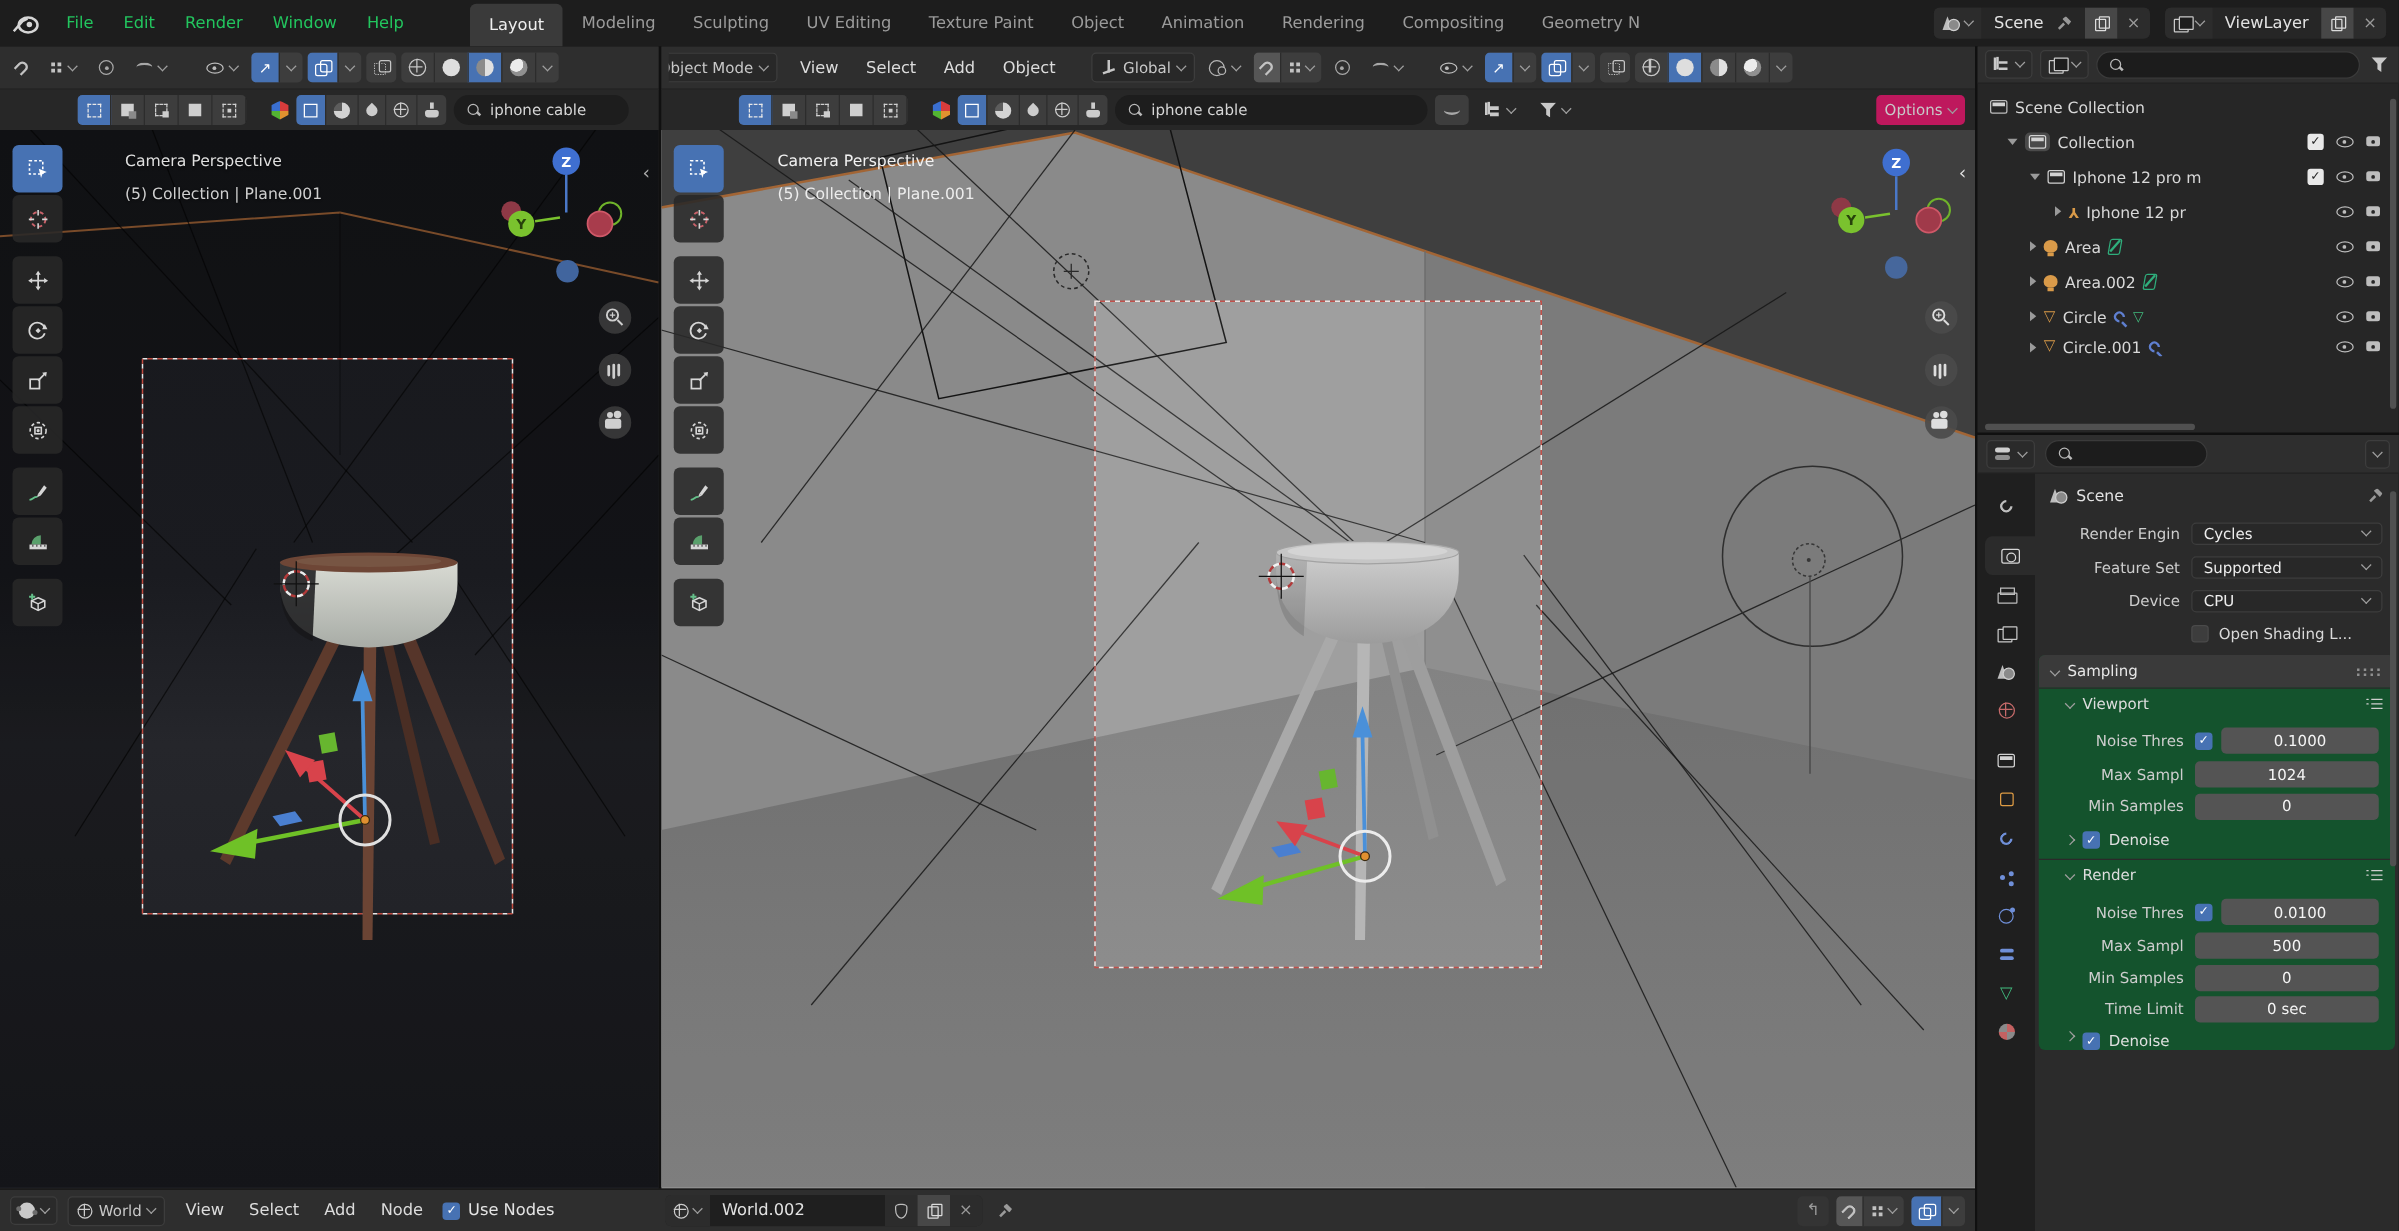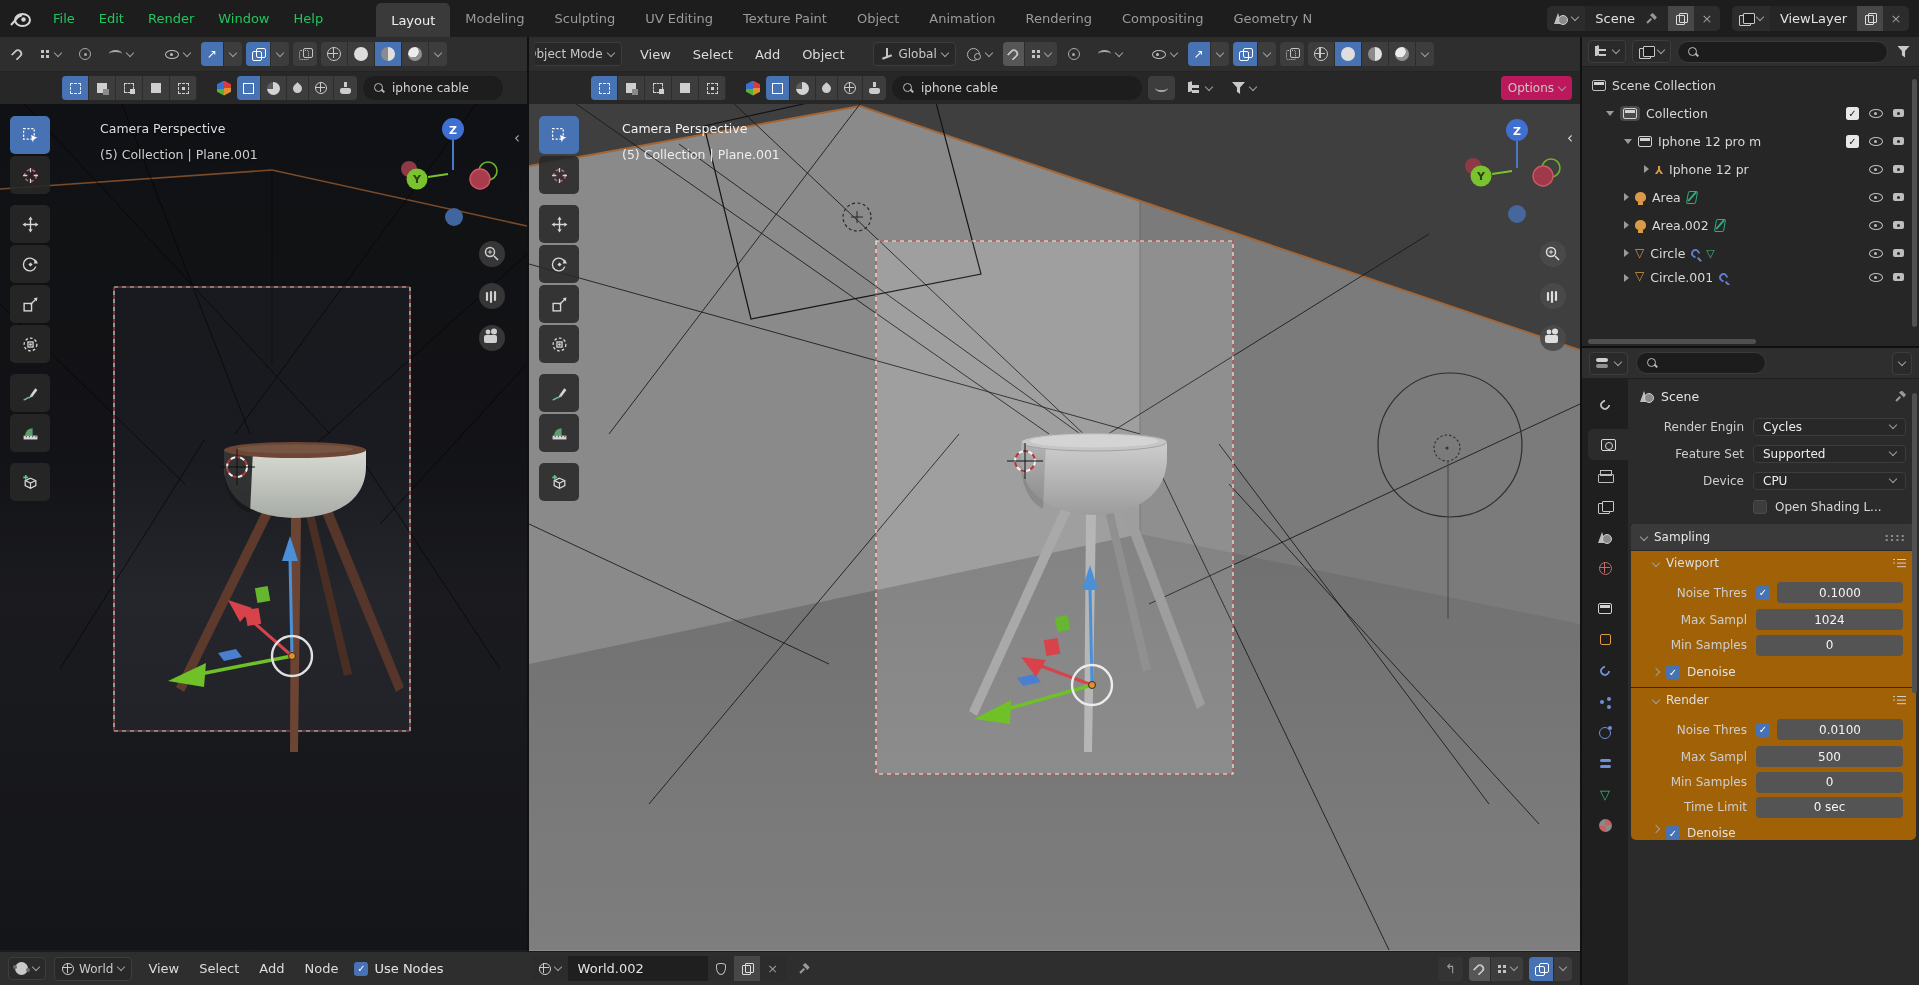--- a/index.html
+++ b/index.html
@@ -174,21 +174,21 @@
   .pt.active{background:#2b2b2b;border-radius:6px 0 0 6px;margin-left:6px;width:40px;}
   .pt.gap{margin-top:9px;}
   .props-content{position:absolute;left:46px;top:31px;right:0;bottom:0;overflow:hidden;}
   .crumb{display:flex;align-items:center;gap:7px;height:34px;padding:0 12px;font-size:12.5px;color:#e3e3e3;}
   .crumb .i-pin{margin-left:auto;}
   .frow{display:flex;align-items:center;height:27px;padding:0 13px;}
   .frow .flabel{width:112px;text-align:right;padding-right:9px;color:#cdcdcd;white-space:nowrap;flex:none;}
   .dd{flex:1;height:18px;background:#282828;border:1px solid #3d3d3d;border-radius:4px;display:flex;align-items:center;
     padding:0 9px;color:#ededed;justify-content:space-between;}
   .val{height:21px;background:#545454;border-radius:4px;display:flex;align-items:center;justify-content:center;color:#f4f4f4;}
-  .panel{background:#a16207;border-radius:5px;margin:5px 3px 0 3px;overflow:hidden;}
+  .panel{background:#14532d;border-radius:5px;margin:5px 3px 0 3px;overflow:hidden;}
   .panel-head{height:26px;background:#3a3a3a;display:flex;align-items:center;gap:7px;padding:0 10px;color:#e6e6e6;}
   .sub-head{height:25px;display:flex;align-items:center;gap:7px;padding:0 10px 0 22px;color:#dedede;border-top:1px solid #2a2a2a;}
   .grip{margin-left:auto;color:#909090;letter-spacing:1px;font-size:11px;font-weight:bold;}
   .p-right{margin-left:auto;}
   .cring{width:10px;height:10px;border:2px solid #bdbdbd;border-radius:50%;border-right-color:transparent;transform:rotate(-45deg);flex:none;}
   .cring.blue{border-color:#6f8fd8;border-right-color:transparent;}
   .i-camback{width:15px;height:12px;border:1.4px solid #d8d8d8;border-radius:2px;position:relative;flex:none;}
   .i-camback::before{content:"";position:absolute;left:3.5px;top:2px;width:6px;height:6px;border:1.3px solid #d8d8d8;border-radius:50%;}
   .i-printer{width:14px;height:12px;position:relative;flex:none;}
   .i-printer::before{content:"";position:absolute;left:2px;top:0;width:10px;height:4px;border:1.3px solid #bdbdbd;}

